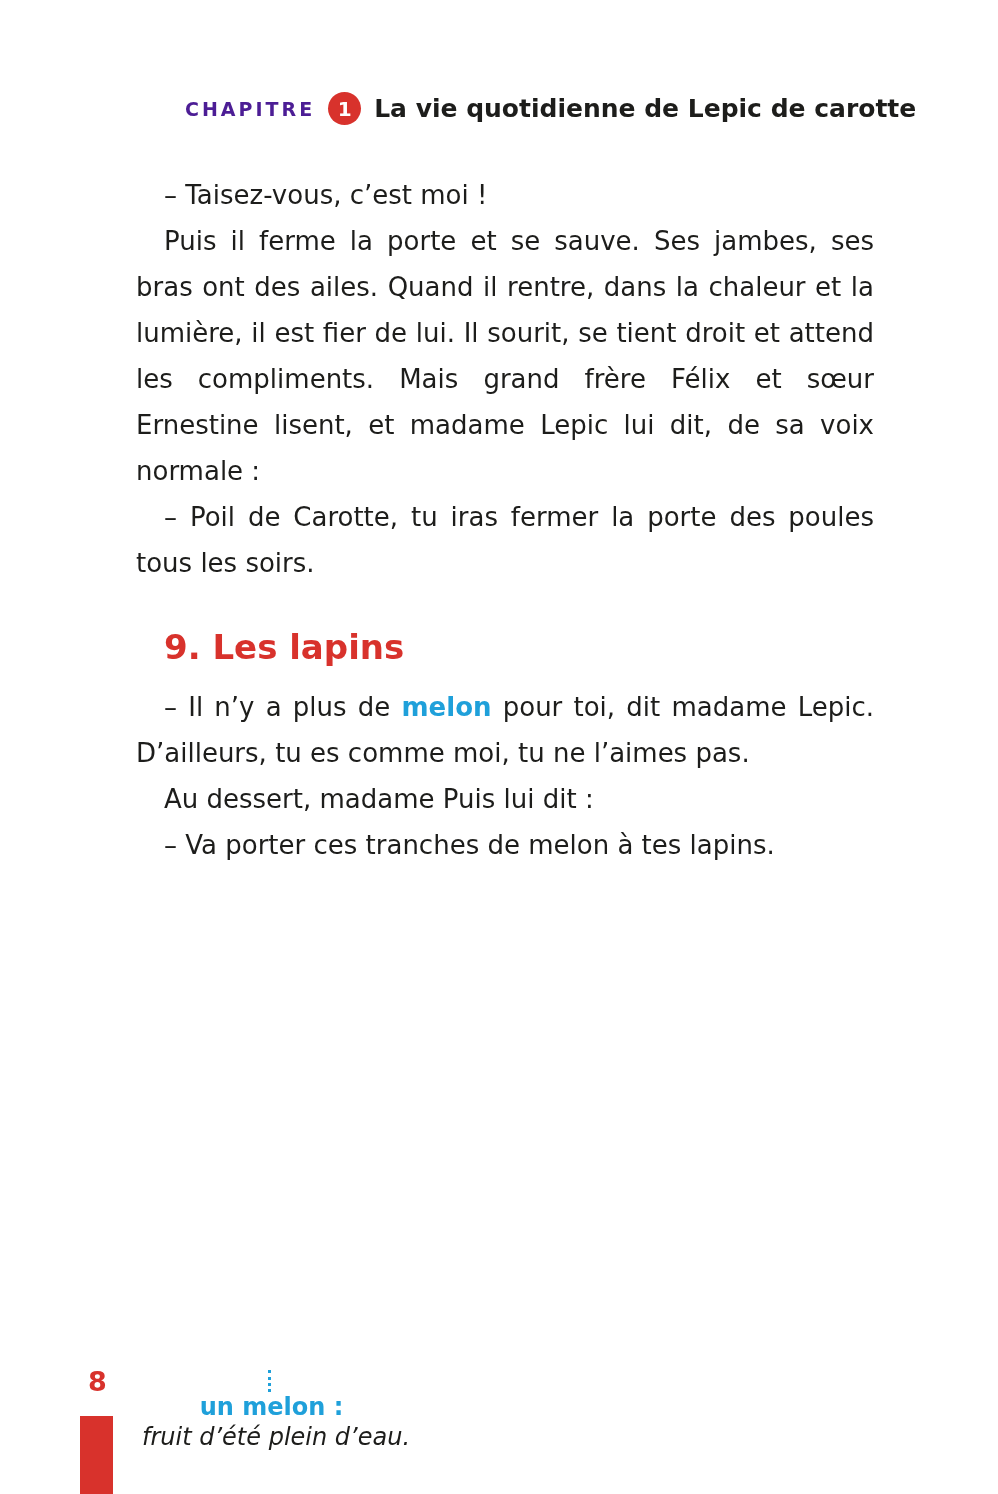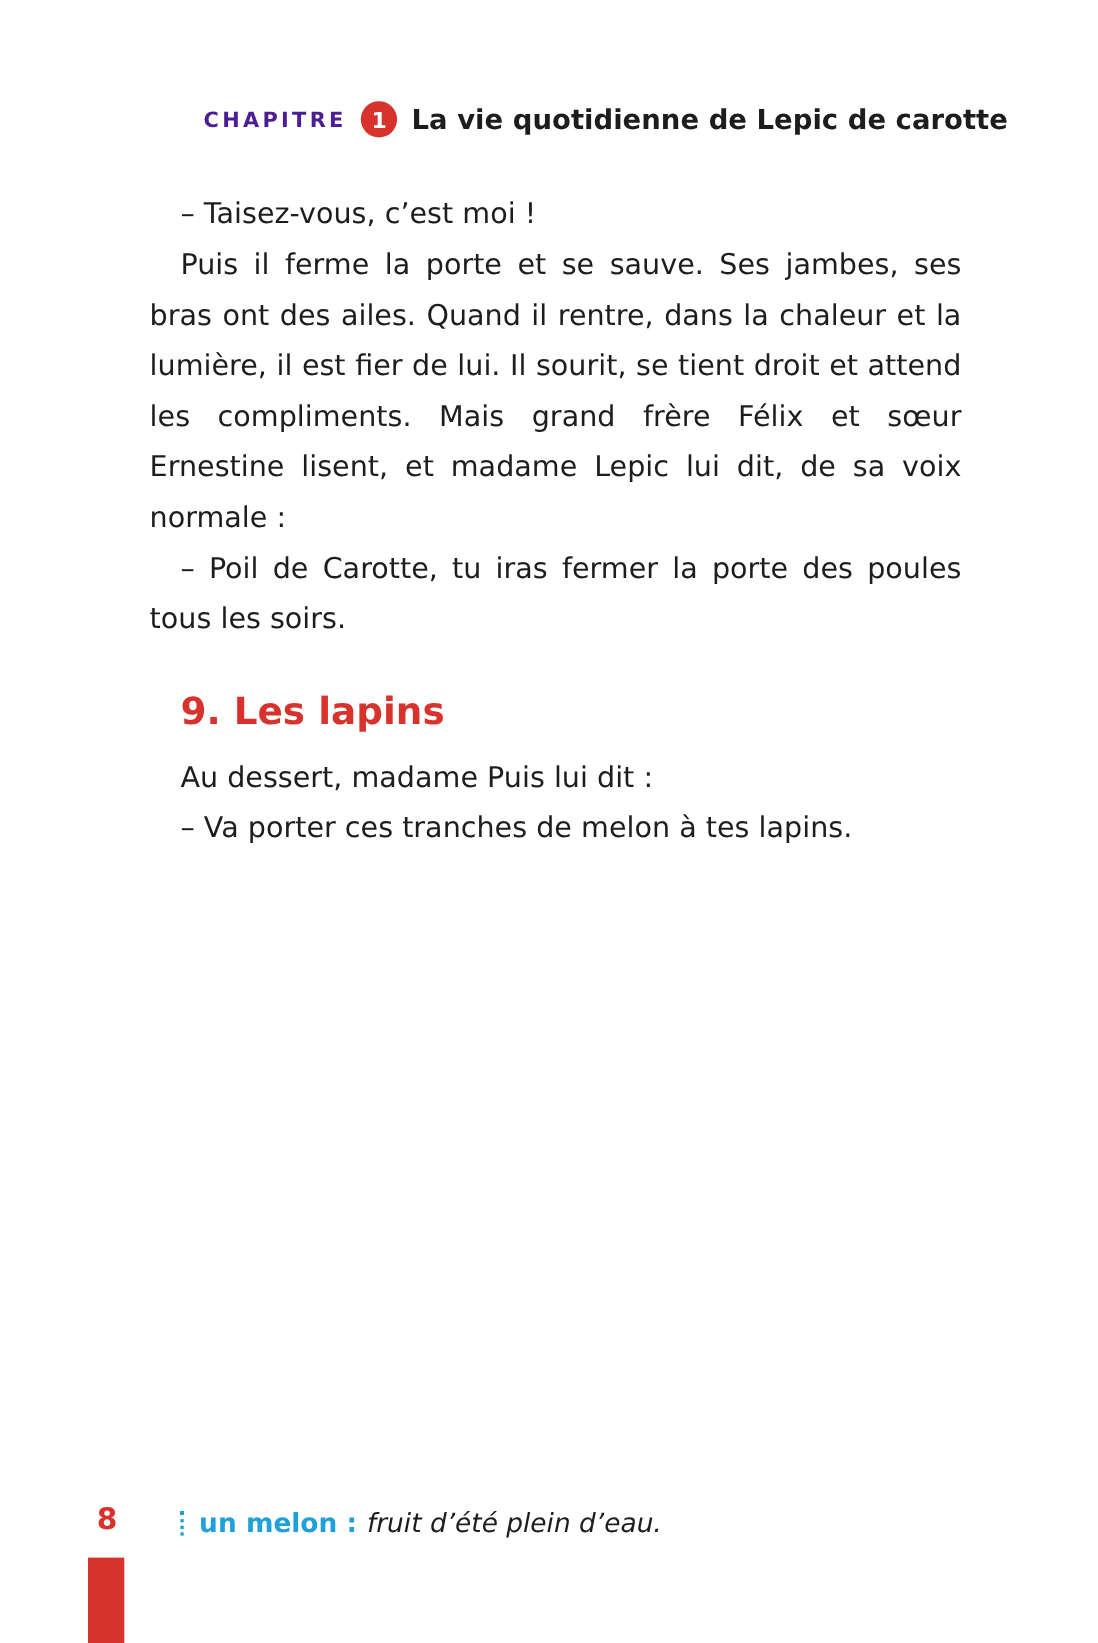--- a/index.html
+++ b/index.html
@@ -87,26 +87,27 @@
   .page-number {
     position: absolute;
     left: 88px;
     top: 1366px;
     color: #d8322c;
     font-size: 27px;
     font-weight: bold;
   }
   .footnote {
     position: absolute;
-    left: 164px;
+    left: 142px;
     top: 1370px;
     font-size: 24px;
     line-height: 30px;
     display: flex;
     align-items: center;
+    flex-direction: column;
   }
   .note-mark {
     display: inline-block;
     width: 0;
     height: 22px;
     border-left: 3px dotted #1fa0da;
     margin-right: 14px;
   }
   .note-term {
     color: #1fa0da;
@@ -139,20 +140,21 @@
   </div>
 
   <div class="content">
 
     <p>– Taisez-vous, c’est moi !</p>
     <p>Puis il ferme la porte et se sauve. Ses jambes, ses bras ont des ailes. Quand il rentre, dans la chaleur et la lumière, il est fier de lui. Il sourit, se tient droit et attend les compliments. Mais grand frère Félix et sœur Ernestine lisent, et madame Lepic lui dit, de sa voix normale :</p>
     <p>– Poil de Carotte, tu iras fermer la porte des poules tous les soirs.</p>
 
     <h2 class="section-heading">9. Les lapins</h2>
 
+    <p><span>– Il n’y a plus de </span><span class="term">melon</span><span> pour toi, dit madame Lepic. D’ailleurs, tu es comme moi, tu ne l’aimes pas.</span></p>
 
     <p>Au dessert, madame Puis lui dit :</p>
     <p>– Va porter ces tranches de melon à tes lapins.</p>
 
   </div>
 
   <div class="page-number">8</div>
 
   <div class="footnote">
     <span class="note-mark"></span>

